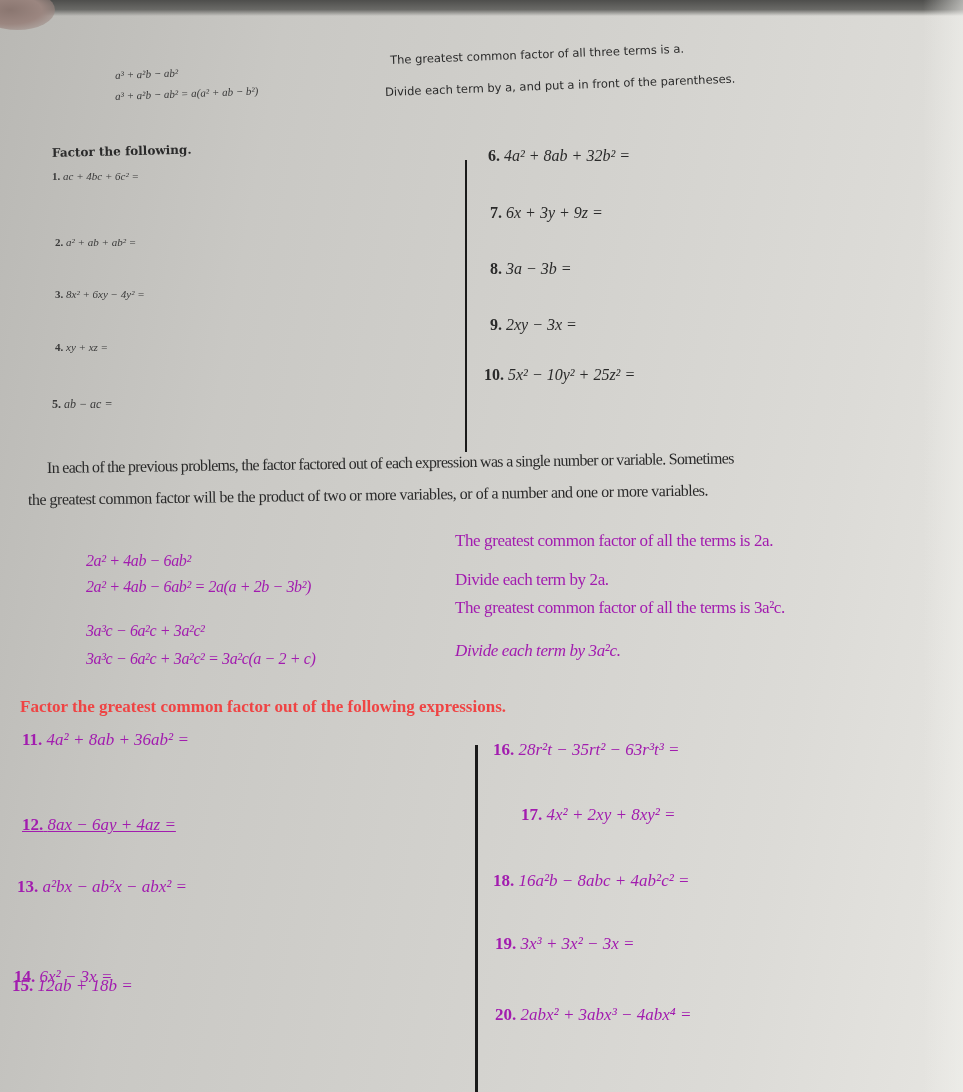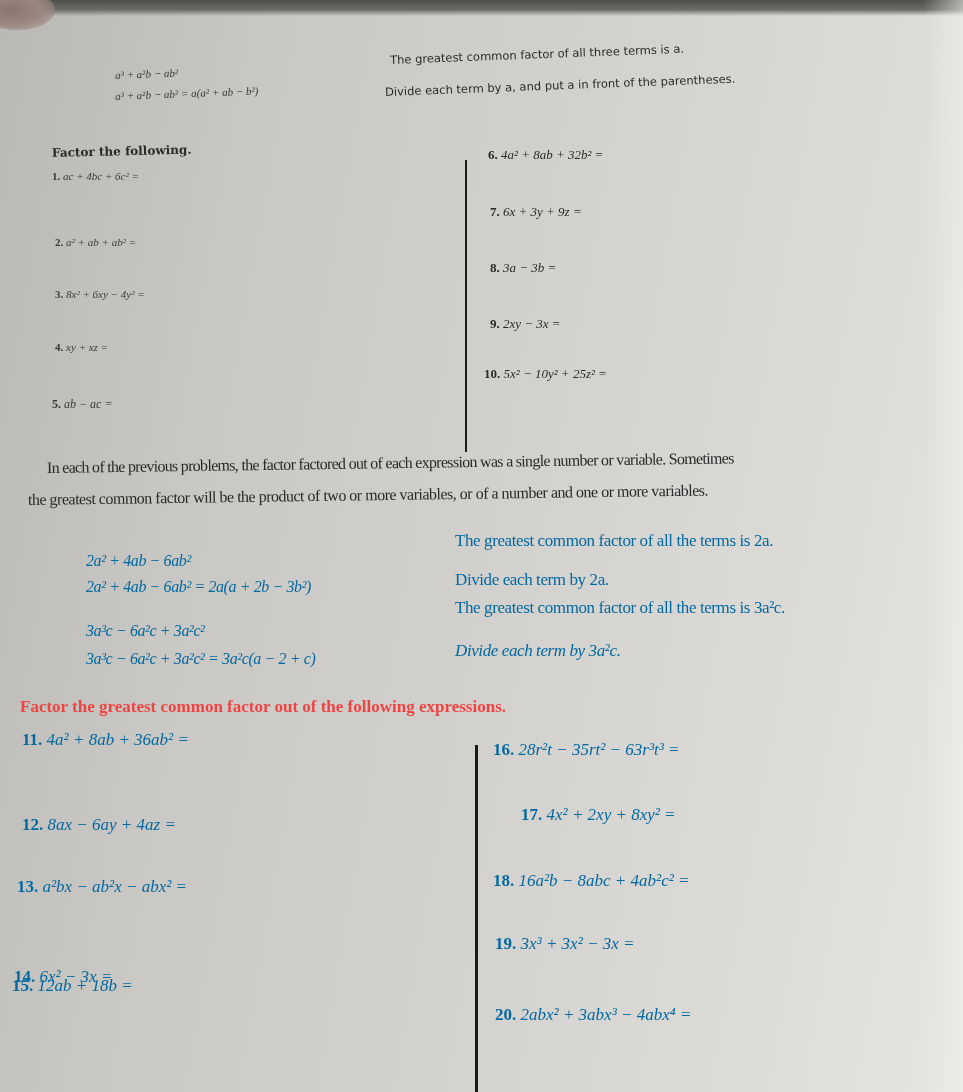--- a/index.html
+++ b/index.html
@@ -15,22 +15,22 @@
     }
     .finger {
       position: absolute; left: -20px; top: -10px; width: 75px; height: 40px;
       background: radial-gradient(ellipse at 40% 50%, #8a7670 0%, #9b8680 50%, rgba(160,140,135,0) 100%);
       border-radius: 50%;
     }
     .abs { position: absolute; white-space: nowrap; }
     .math { font-style: italic; }
     .num { font-style: normal; font-weight: bold; }
     .small { font-size: 11px; color: #3a3a3a; }
-    .mid { font-size: 13px; }
-    .big { font-size: 17px; color: #0369a1; }
+    .mid { font-size: 16px; }
+    .big { font-size: 17px; color: #a21caf; }
     .vline { position: absolute; background: #1a1a1a; width: 2px; }
     .rot1 { transform: rotate(-2.2deg); transform-origin: left center; }
     .rot2 { transform: rotate(-1.4deg); transform-origin: left center; }
     .rot3 { transform: rotate(-0.8deg); transform-origin: left center; }
     .heading { font-weight: bold; }
     .narrow { font-family: "Liberation Serif", serif; letter-spacing: -0.4px; }
     .shade {
       position: absolute; right: 0; top: 0; width: 40px; height: 1092px;
       background: linear-gradient(90deg, rgba(255,255,255,0) 0%, rgba(240,240,236,0.6) 100%);
     }
@@ -109,21 +109,21 @@
 <div class="abs big math narrow" style="left:86px; top:650px; font-size:16px;">3a³c − 6a²c + 3a²c² = 3a²c(a − 2 + c)</div>
 <div class="abs big narrow" style="left:455px; top:598px; font-size:17px;">The greatest common factor of all the terms is 3a²c.</div>
 <div class="abs big narrow" style="left:455px; top:641px; font-size:17px;font-style:italic;">Divide each term by 3a²c.</div>
 
 <div class="abs heading" style="left:20px; top:697px; font-size:17px; color:#ef4444;">Factor the greatest common factor out of the following expressions.</div>
 
 <div class="abs big" style="left:22px; top:730px;">
   <span class="num">11.</span>
   <span class="math">4a² + 8ab + 36ab² =</span>
 </div>
-<div class="abs big" style="left:22px; top:815px;">
+<div class="abs big" style="left:22px; top:815px;text-decoration:underline;">
   <span class="num">12.</span>
   <span class="math">8ax − 6ay + 4az =</span>
 </div>
 <div class="abs big" style="left:17px; top:877px;">
   <span class="num">13.</span>
   <span class="math">a²bx − ab²x − abx² =</span>
 </div>
 <div class="abs big" style="left:14px; top:943px;margin-top:24px;">
   <span class="num">14.</span>
   <span class="math">6x² − 3x =</span>

